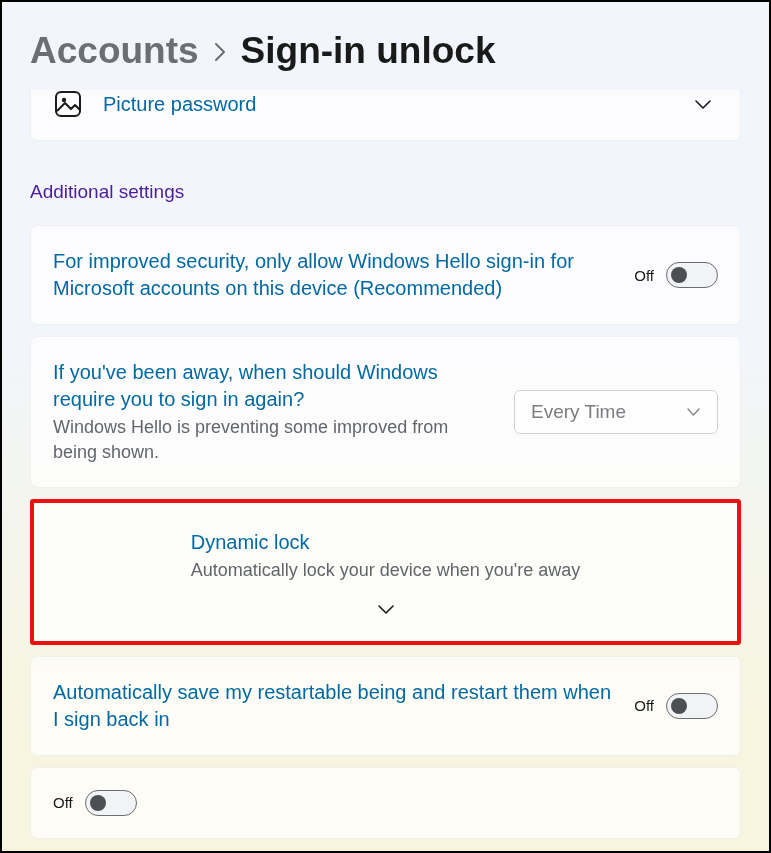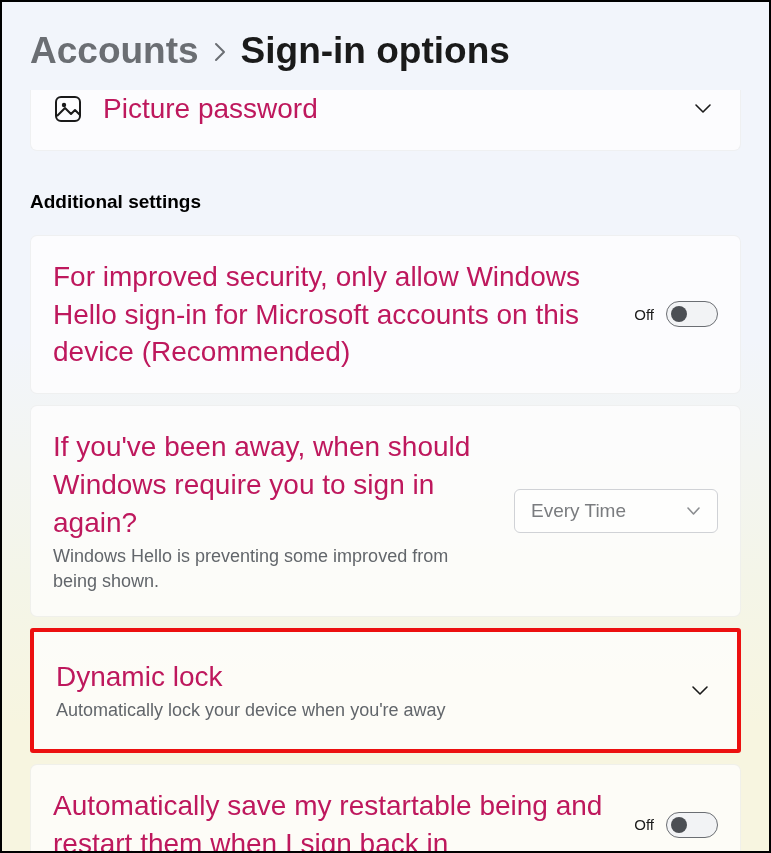--- a/index.html
+++ b/index.html
@@ -60,34 +60,34 @@
     align-items: flex-start;
     flex-shrink: 0;
   }
   .card .text {
     flex: 1;
     display: flex;
     flex-direction: column;
     gap: 2px;
   }
   .card .title {
-    font-size: 28px;
-    color: #be185d;
+    font-size: 20px;
+    color: #0369a1;
     line-height: 1.35;
   }
   .card .sub {
     font-size: 18px;
     color: #62666b;
     line-height: 1.4;
   }
 
   .section-heading {
     font-size: 19px;
-    font-weight: 700;
-    color: #000000;
+    font-weight: 400;
+    color: #4c1d95;
     margin: 40px 0 22px 0;
   }
 
   .ctrl-area {
     display: flex;
     align-items: center;
     gap: 12px;
     flex-shrink: 0;
   }
   .ctrl-label {
@@ -134,40 +134,41 @@
     border: 4px solid #ec1010;
     border-radius: 3px;
     padding: 0;
     margin-bottom: 11px;
   }
   .highlight .card {
     margin-bottom: 0;
     border-radius: 0;
     border: none;
     padding: 26px 22px;
+    flex-direction: column;
   }
 
   .chev-right-area {
     width: 30px;
     display: flex;
     justify-content: center;
     flex-shrink: 0;
   }
 </style>
 </head>
 <body>
 
 <div class="breadcrumb">
   <span class="crumb">Accounts</span>
   <span class="chev">
     <svg width="14" height="22" viewBox="0 0 14 22" fill="none">
         <path d="M3 3 L11 11 L3 19" stroke="#6b6e73" stroke-width="2" fill="none" stroke-linecap="round" stroke-linejoin="round"></path>
       </svg>
   </span>
-  <span class="crumb current">Sign-in options</span>
+  <span class="crumb current">Sign-in unlock</span>
 </div>
 
 <div class="card cutoff">
   <div class="icon-box">
     <svg width="28" height="28" viewBox="0 0 28 28" fill="none">
       <rect x="2" y="2" width="24" height="24" rx="5" stroke="#1a1a1a" stroke-width="2"></rect>
       <circle cx="10" cy="10" r="2.2" fill="#1a1a1a"></circle>
       <path d="M3 21 L11 13 L17 19 L21 15 L26 20" stroke="#1a1a1a" stroke-width="2" fill="none" stroke-linejoin="round"></path>
     </svg>
   </div>

